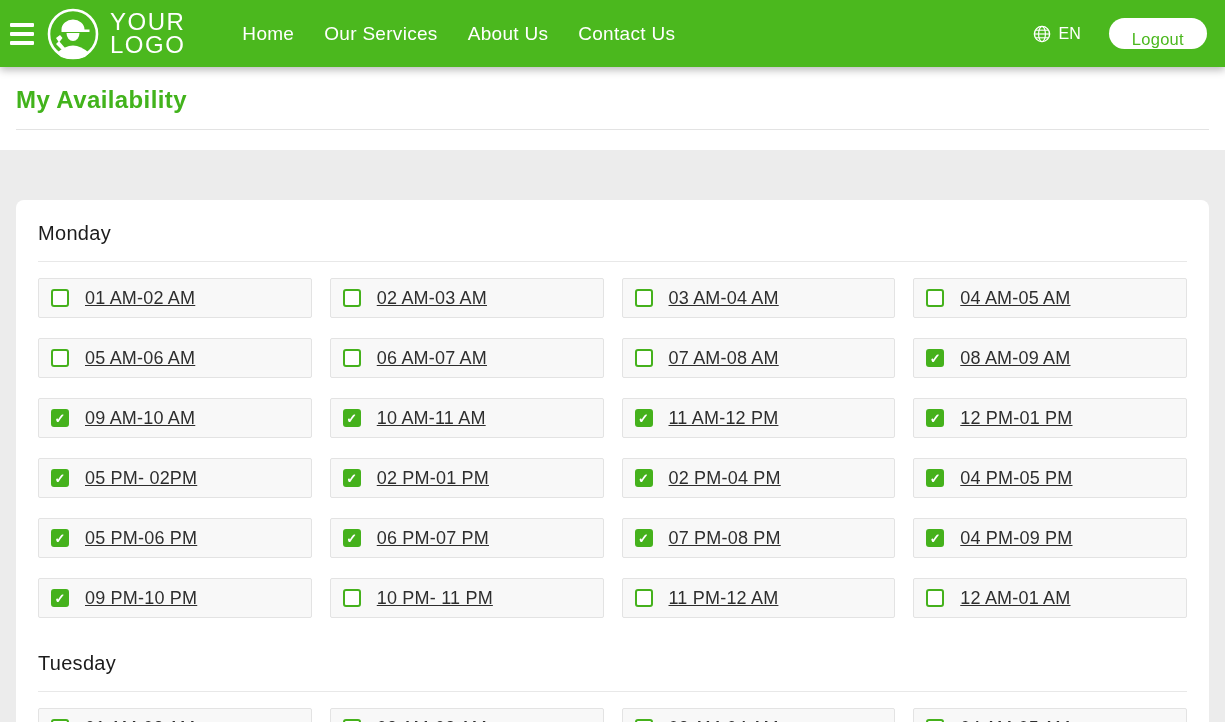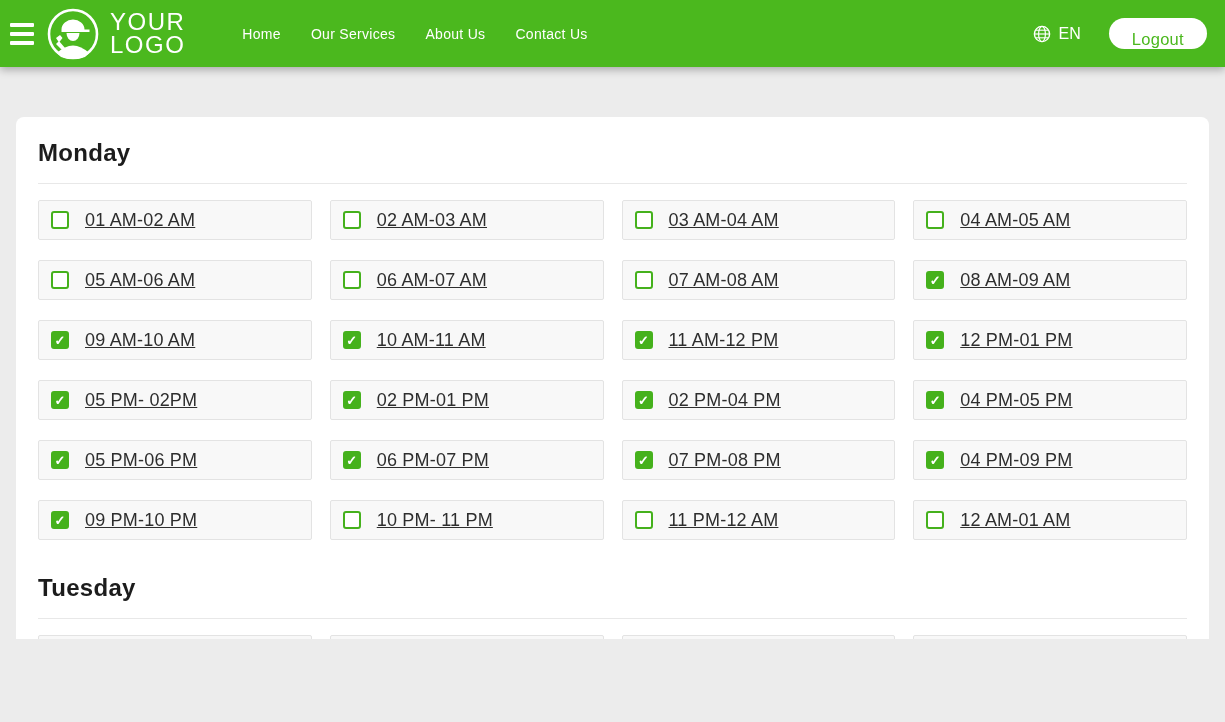--- a/index.html
+++ b/index.html
@@ -15,42 +15,42 @@
     height:67px; background:#4bb81e; display:flex; align-items:center;
     padding:0 18px 0 10px; box-shadow:0 3px 8px rgba(0,0,0,.28);
     position:relative; z-index:5;
   }
   .hamburger { width:24px; display:flex; flex-direction:column; gap:5px; cursor:pointer; }
   .hamburger span { display:block; height:4px; background:#fff; border-radius:1px; }
   .logo { display:flex; align-items:center; gap:11px; margin-left:13px; cursor:pointer; }
   .logo-circle { width:52px; height:52px; flex:0 0 auto; }
   .logo-text { color:#fff; font-size:24px; line-height:.95; letter-spacing:1.5px; font-weight:500; }
   .nav { display:flex; gap:30px; margin-left:57px; }
-  .nav a { color:#fff; text-decoration:none; font-size:14px; letter-spacing:.3px; cursor:pointer; }
+  .nav a { color:#fff; text-decoration:none; font-size:19px; letter-spacing:.3px; cursor:pointer; }
   .header-right { margin-left:auto; display:flex; align-items:center; }
   .lang { display:flex; gap:7px; color:#fff; font-size:16px; cursor:pointer; }
   .logout-btn {
     margin-left:28px; background:#fff; color:#4bb81e; border:none; cursor:pointer;
     font-family:inherit; font-size:16.5px; letter-spacing:.3px;
     height:31px; padding:12px 23px; border-radius:16px;
   }
 
   
   .top-section { background:#fff; height:83px; padding:19px 16px 0; }
   .page-title { color:#42b31c; font-size:24px; font-weight:700; letter-spacing:.4px; }
   .title-rule { border:none; border-top:1px solid #e3e3e3; margin-top:15px; }
 
   
   .content { background:#ececec; height:572px; padding:50px 16px 0; }
   .card {
     background:#fff; border-radius:8px 8px 0 0; height:100%;
     padding:22px 22px 0; overflow:hidden;
   }
   .day + .day { margin-top:34px; }
-  .day-heading { font-size:24px; font-weight:700; color:#1c1c1c; letter-spacing:.3px; }
+  .day-heading { font-size:20px; font-weight:400; color:#1c1c1c; letter-spacing:.3px; }
   .day-rule { border:none; border-top:1px solid #e8e8e8; margin-top:16px; }
   .slot-grid {
     display:grid; grid-template-columns:repeat(4,1fr);
     gap:20px 18px; margin-top:16px;
   }
   .slot {
     height:40px; background:#f8f8f8; border:1px solid #e3e3e3; border-radius:2px;
     display:flex; align-items:center; padding-left:12px; cursor:pointer;
   }
   .cb {
@@ -107,20 +107,24 @@
           <line x1="1.6" y1="9" x2="16.4" y2="9" stroke="#fff" stroke-width="1.2"></line>
           <line x1="2.6" y1="5.2" x2="15.4" y2="5.2" stroke="#fff" stroke-width="1.1"></line>
           <line x1="2.6" y1="12.8" x2="15.4" y2="12.8" stroke="#fff" stroke-width="1.1"></line>
         </svg>
         <span>EN</span>
       </div>
       <button class="logout-btn">Logout</button>
     </div>
   </div>
 
+  <div class="top-section">
+    <div class="page-title">My Availability</div>
+    <hr class="title-rule">
+  </div>
 
   <div class="content">
     <div class="card">
       <div id="days-container">
   <section class="day">
     <h2 class="day-heading">Monday</h2>
     <hr class="day-rule">
     <div class="slot-grid">
   <div class="slot" aria-checked="false">
     <span class="cb" role="checkbox">✓</span>

